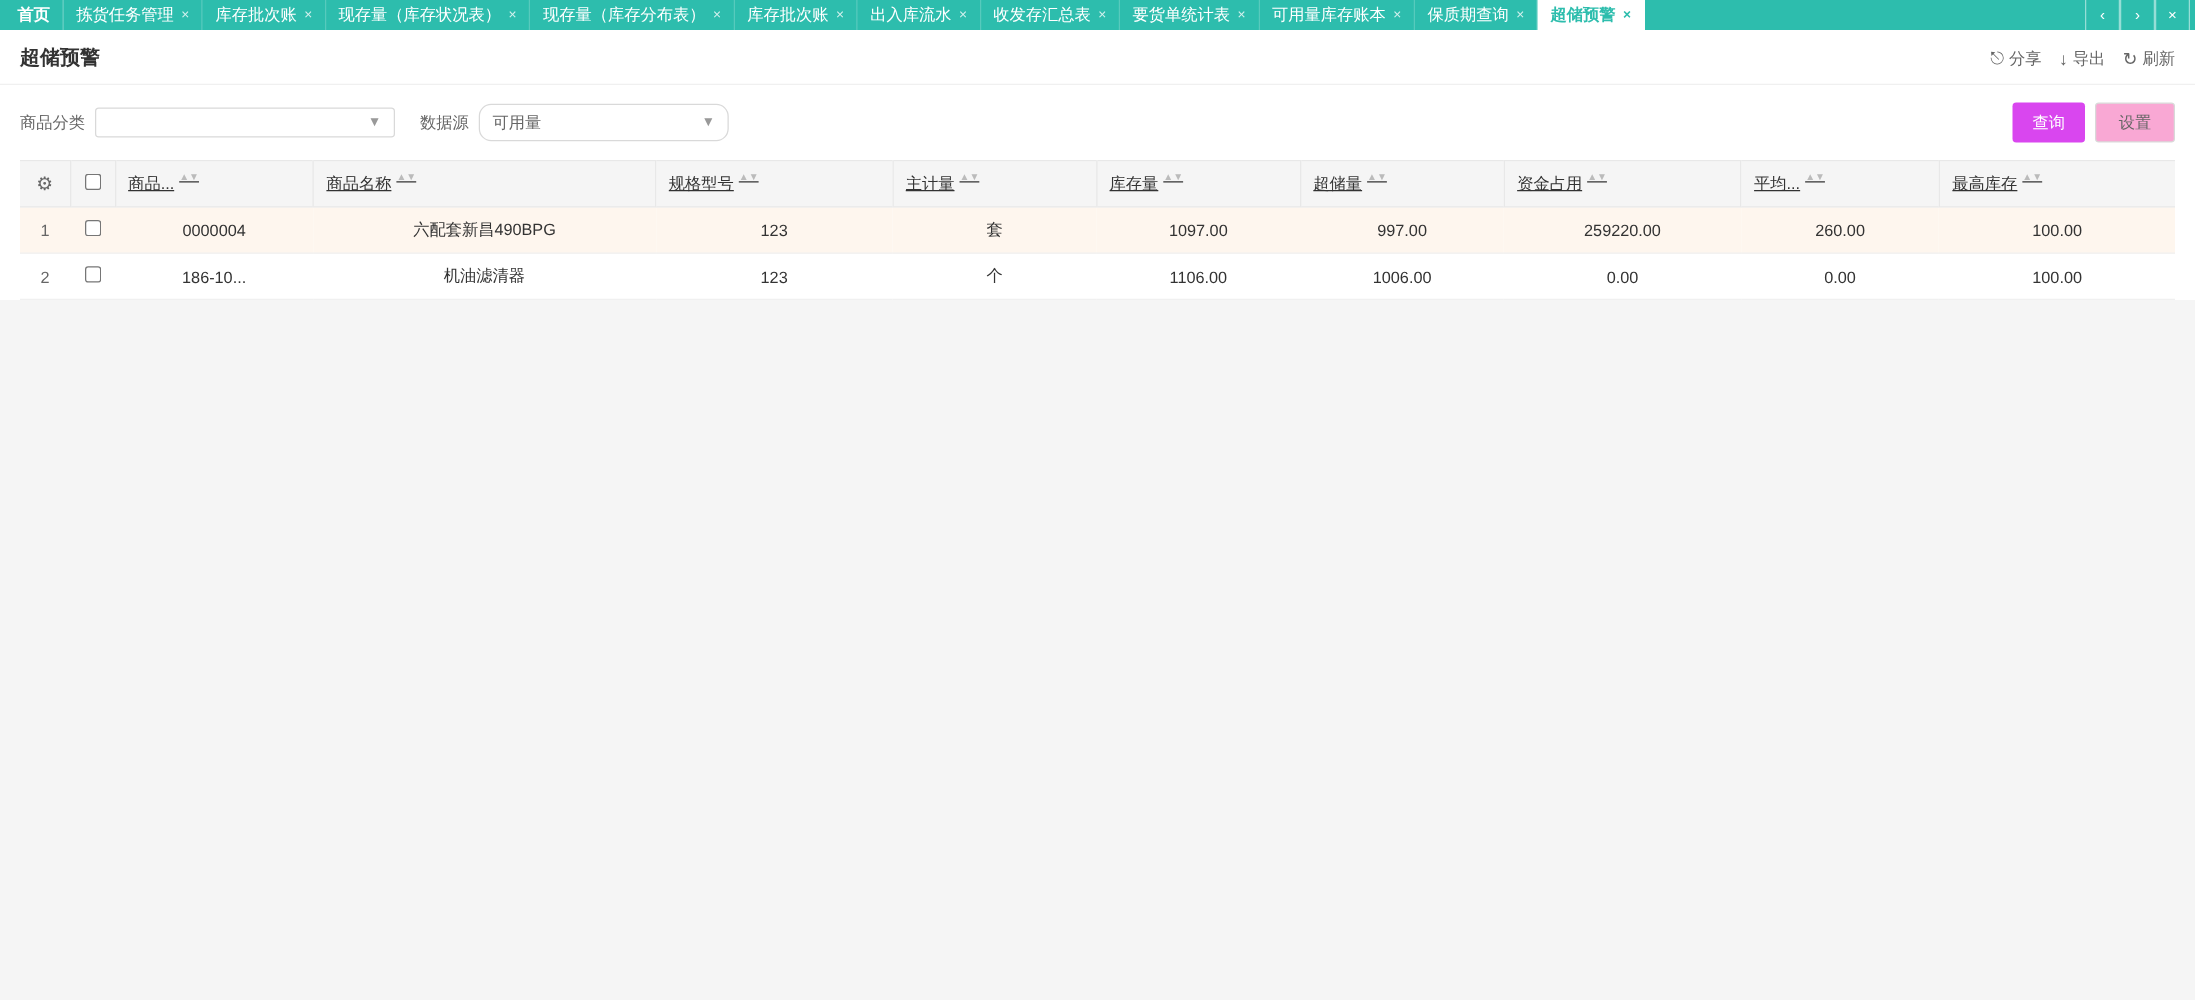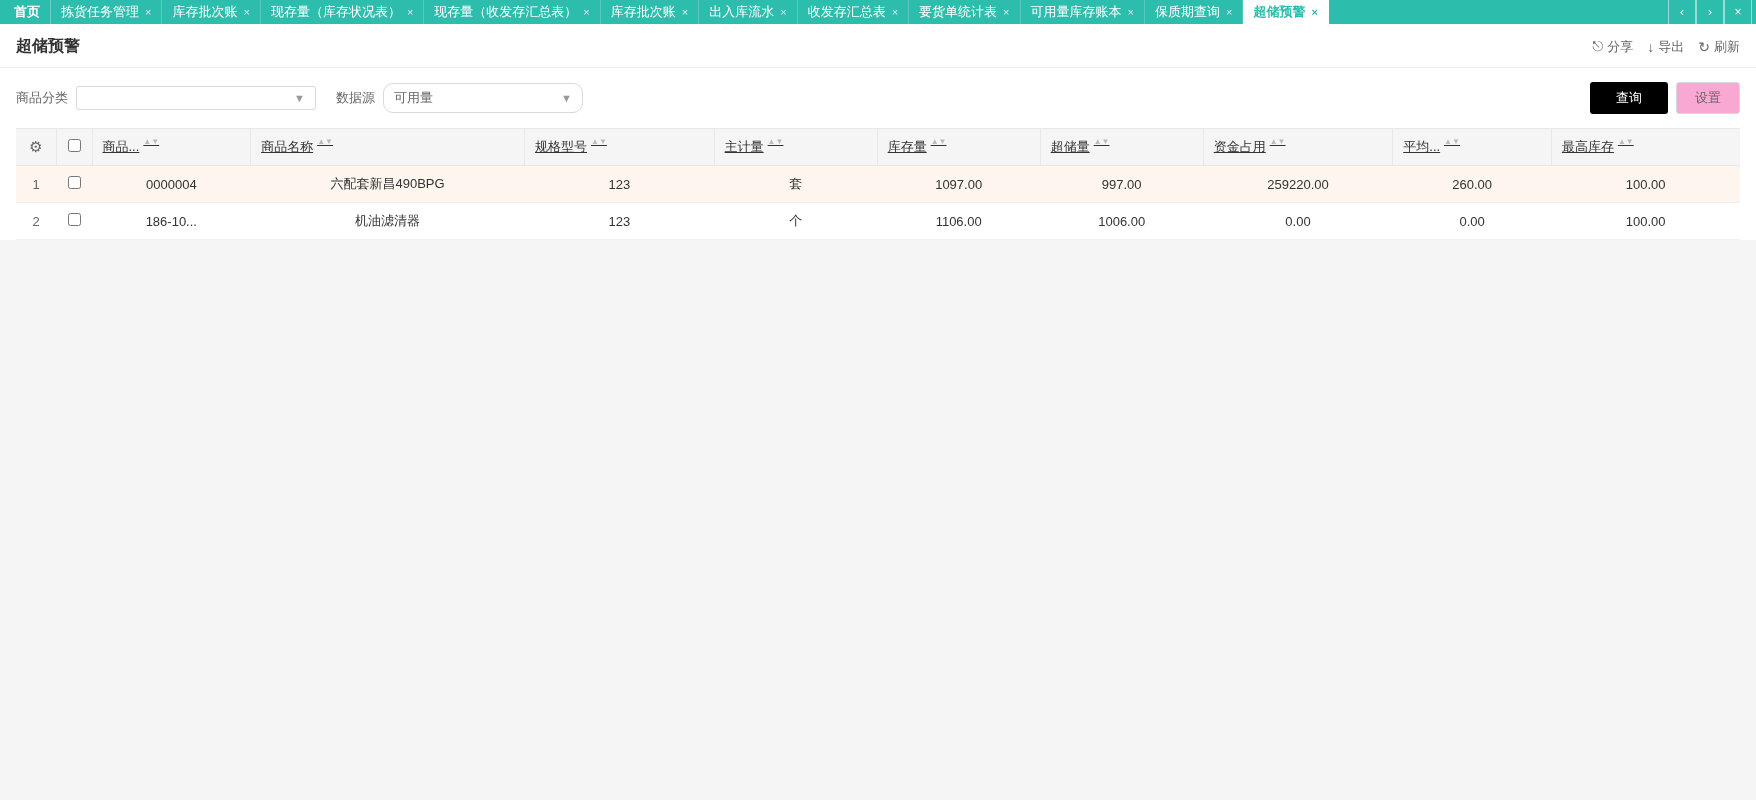--- a/index.html
+++ b/index.html
@@ -120,25 +120,25 @@
       color: #666;
     }
     .filter-select .arrow { color: #999; margin-left: 8px; font-size: 11px; }
 
     .filter-actions {
       margin-left: auto;
       display: flex;
       gap: 8px;
     }
     .btn-query {
-      background: #000000;
+      background: #d946ef;
       color: #fff;
       border: none;
       border-radius: 3px;
-      padding: 6px 26px;
+      padding: 6px 16px;
       font-size: 13px;
       cursor: pointer;
     }
     .btn-settings {
       background: #f9a8d4;
       color: #666;
       border: 1px solid #d9d9d9;
       border-radius: 3px;
       padding: 6px 18px;
       font-size: 13px;
@@ -219,21 +219,21 @@
   </div>
   <div class="topbar-item">
     <span>库存批次账</span>
     <span class="close-btn">×</span>
   </div>
   <div class="topbar-item">
     <span>现存量（库存状况表）</span>
     <span class="close-btn">×</span>
   </div>
   <div class="topbar-item">
-    <span>现存量（收发存汇总表）</span>
+    <span>现存量（库存分布表）</span>
     <span class="close-btn">×</span>
   </div>
   <div class="topbar-item">
     <span>库存批次账</span>
     <span class="close-btn">×</span>
   </div>
   <div class="topbar-item">
     <span>出入库流水</span>
     <span class="close-btn">×</span>
   </div>

